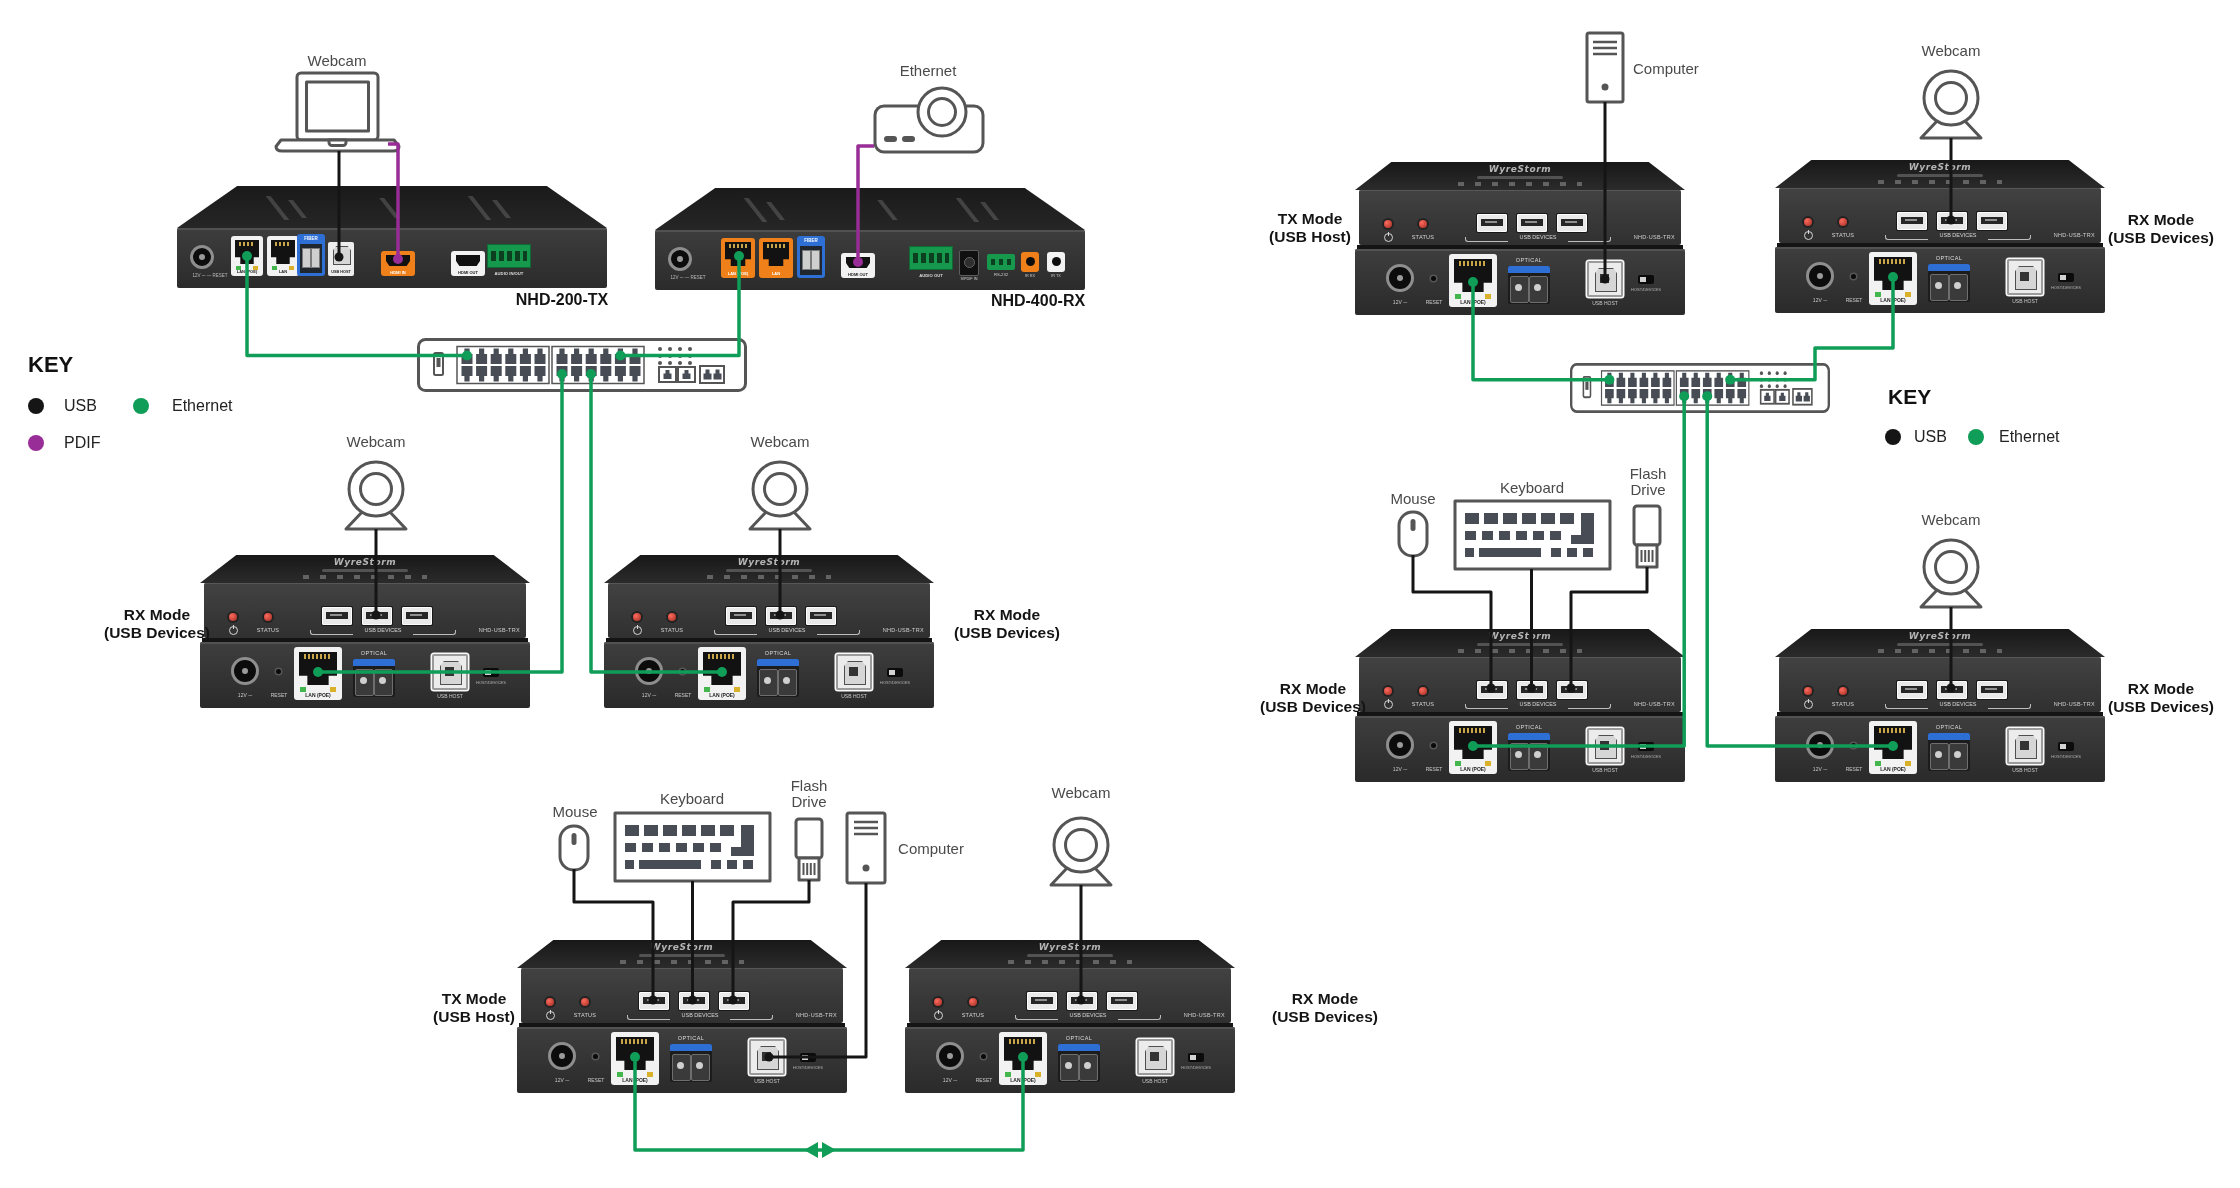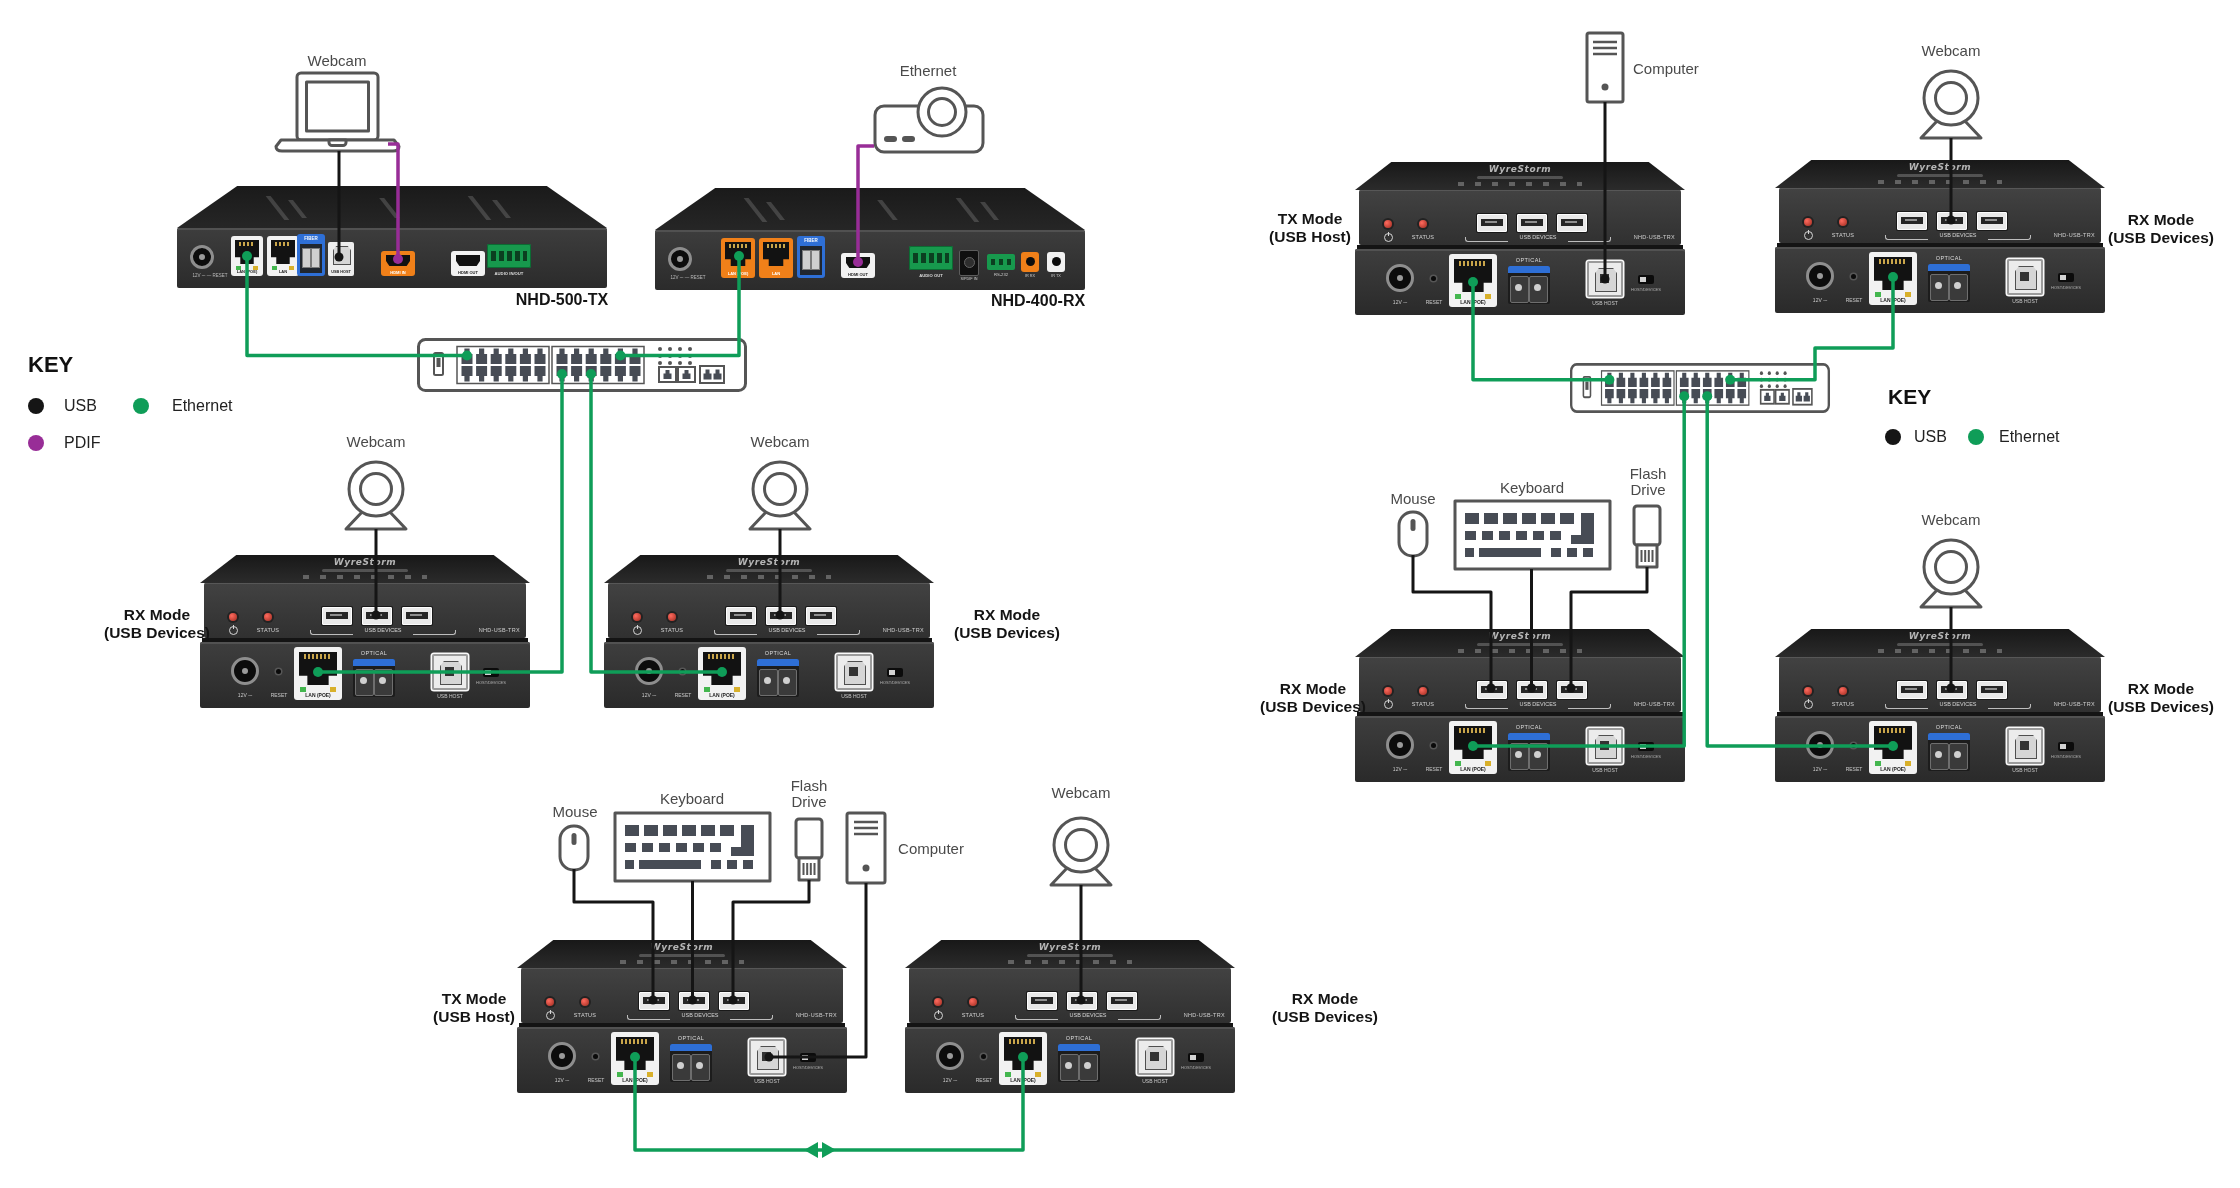--- a/index.html
+++ b/index.html
@@ -132,21 +132,21 @@
   <div class="plabel2" style="left:809px;top:778px">
     <div>Flash</div>
       <div>Drive</div>
     </div>
   <div class="plabel2" style="left:1648px;top:466px">
     <div>Flash</div>
       <div>Drive</div>
     </div>
   <div class="plabel" style="left:931px;top:840px">Computer</div>
   <div class="plabel-left" style="left:1633px;top:60px">Computer</div>
-  <div class="n5label" style="left:562px;top:291px">NHD-500-TX</div>
+  <div class="n5label" style="left:562px;top:291px">NHD-200-TX</div>
   <div class="n5label" style="left:1038px;top:292px">NHD-400-RX</div>
 
   <div class="mode" style="left:157px;top:606px">
     <div>RX Mode</div>
       <div>(USB Devices)</div>
     </div>
   <div class="mode" style="left:1007px;top:606px">
     <div>RX Mode</div>
       <div>(USB Devices)</div>
     </div>

